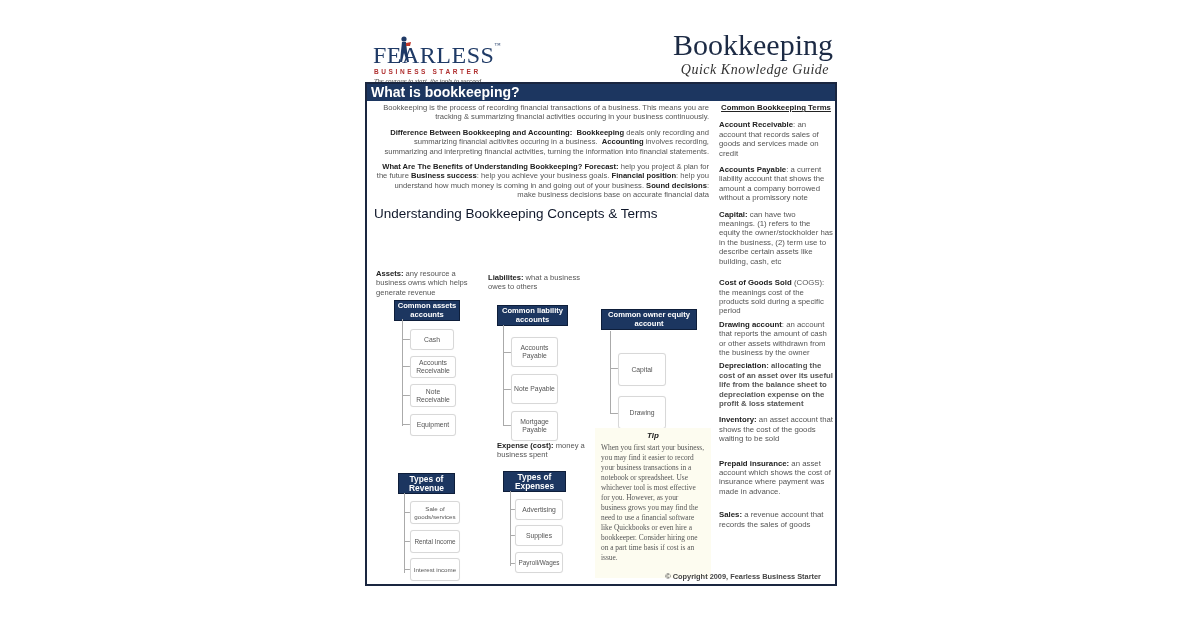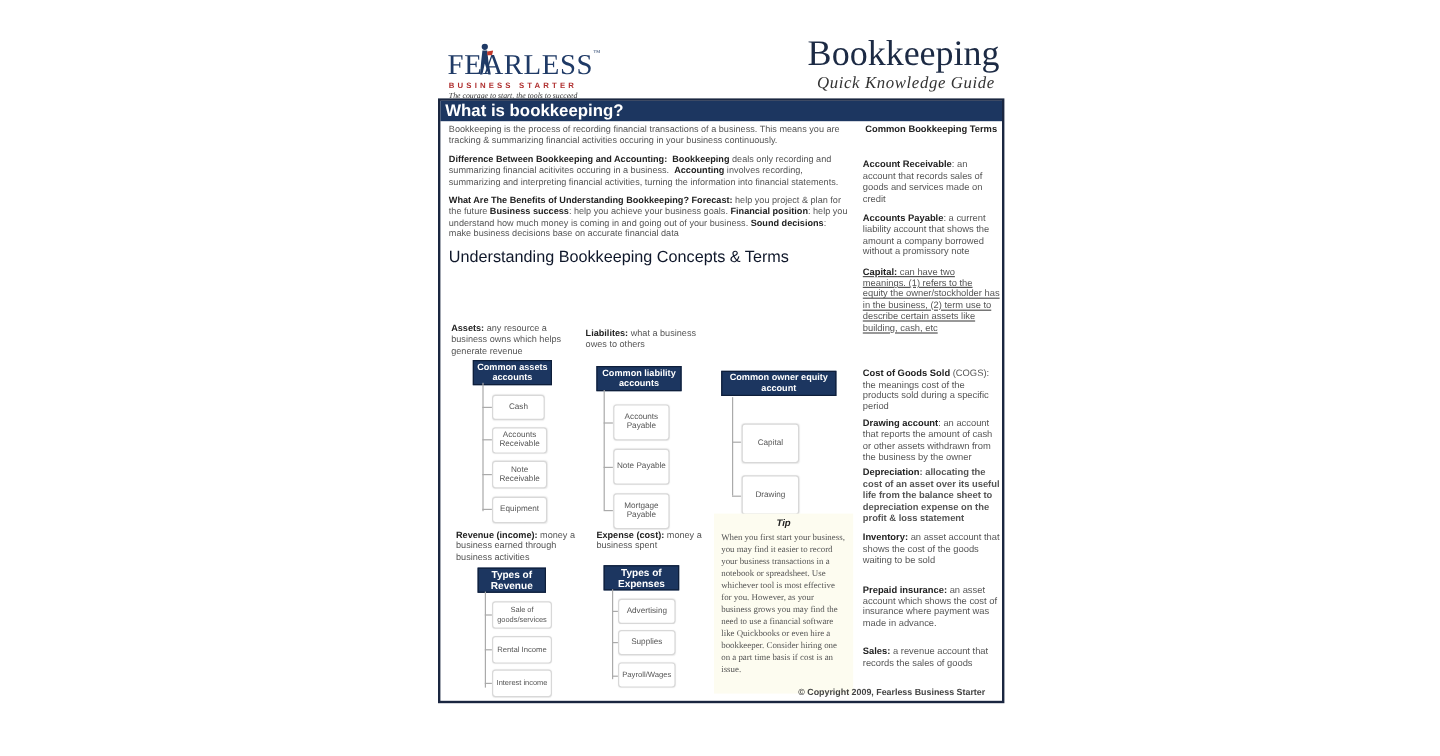--- a/index.html
+++ b/index.html
@@ -17,26 +17,26 @@
   .logo-tag { position: absolute; left: 1px; top: 41px; font-family: "Liberation Serif", serif; font-style: italic; font-size: 6.5px; color: #333; }
 
   .title { position: absolute; right: 4px; top: 0px; font-family: "Liberation Serif", serif; font-size: 30px; color: #1c2a44; }
   .subtitle { position: absolute; right: 8px; top: 34px; font-family: "Liberation Serif", serif; font-style: italic; font-size: 14px; color: #333; letter-spacing: 0.5px; }
 
   
   .frame { position: absolute; left: 0; top: 54px; width: 472px; height: 504px; border: 2px solid #1a2640; background: #fff; }
   .banner { position: absolute; left: 0; top: 0; width: 100%; height: 17px; background: #1c3660; color: #fff; font-size: 14px; font-weight: bold; padding-left: 4px; line-height: 17px; }
 
   .left { position: absolute; left: 7px; top: 19px; width: 335px; font-size: 7.6px; line-height: 9.4px; color: #555; }
-  .left p { margin-bottom: 6px; }
+  .left p { margin-bottom: 6px; text-align: right; }
   .left b { color: #222; }
   .concepts-title { font-size: 13.5px; color: #0f172a; margin: 4px 0 3px 0; line-height: 16px; }
 
   .right { position: absolute; left: 352px; top: 19px; width: 114px; font-size: 7.8px; line-height: 9.4px; color: #555; }
-  .right .rt-title { text-align: center; font-weight: bold; color: #222; margin-bottom: 20px; }
+  .right .rt-title { text-align: center; font-weight: bold; color: #222; margin-bottom: 8px; text-decoration: underline; }
   .term { margin-bottom: 7px; }
   .term b { color: #222; }
 
   
   .group { position: absolute; font-size: 7.6px; line-height: 9.4px; color: #555; }
   .group .desc b { color: #222; }
   .hdr { position: absolute; background: #1c3660; color: #fff; font-weight: bold; font-size: 7.6px; line-height: 8.5px; text-align: center; padding: 1px 2px; border: 1px solid #0e1e3a; }
   .vline { position: absolute; width: 1px; background: #aaa; }
   .hline { position: absolute; height: 1px; background: #aaa; }
   .box { position: absolute; border: 1px solid #d8d8d8; border-radius: 3px; background: #fff; font-size: 6.8px; line-height: 8px; color: #555; text-align: center; display: flex; align-items: center; justify-content: center; box-shadow: 0 0 1px #eee; }
@@ -111,21 +111,20 @@
     <div class="group" style="left:228px; top:189px; width:112px; height:150px;">
       <div class="hdr" style="left:6px; top:36px; width:96px;">Common owner equity account</div>
       <div class="vline" style="left:15px; top:58px; height:82px;"></div>
       <div class="hline" style="left:15px; top:95px; width:8px;"></div>
       <div class="hline" style="left:15px; top:140px; width:8px;"></div>
       <div class="box" style="left:23px; top:80px; width:48px; height:33px;">Capital</div>
       <div class="box" style="left:23px; top:123px; width:48px; height:33px;">Drawing</div>
     </div>
 
     <div class="group" style="left:13px; top:357px; width:110px; height:140px;">
-      <div class="desc" style="width:110px;"><b>Revenue (income):</b><span> money a business earned through business activities</span></div>
       <div class="hdr" style="left:18px; top:32px; width:57px; font-size:8.4px;">Types of Revenue</div>
       <div class="vline" style="left:24px; top:52px; height:80px;"></div>
       <div class="hline" style="left:24px; top:71px; width:8px;"></div>
       <div class="hline" style="left:24px; top:100px; width:8px;"></div>
       <div class="hline" style="left:24px; top:128px; width:8px;"></div>
       <div class="box" style="left:30px; top:60px; width:50px; height:23px; font-size:6.2px;">Sale of goods/services</div>
       <div class="box" style="left:30px; top:89px; width:50px; height:23px; font-size:6.4px;">Rental Income</div>
       <div class="box" style="left:30px; top:117px; width:50px; height:23px; font-size:6.2px;">Interest income</div>
     </div>
 
@@ -143,21 +142,21 @@
 
     <div class="tip">
       <div class="tip-title">Tip</div>
       <div class="tip-body">When you first start your business, you may find it easier to record your business transactions in a notebook or spreadsheet. Use whichever tool is most effective for you. However, as your business grows you may find the need to use a financial software like Quickbooks or even hire a bookkeeper.  Consider hiring one on a part time basis if cost is an issue.</div>
     </div>
 
     <div class="right">
       <div class="rt-title">Common Bookkeeping Terms</div>
       <div class="term"><b>Account Receivable</b><span>: an account that records sales of goods and services made on credit</span></div>
       <div class="term"><b>Accounts Payable</b><span>:  a current liability account that shows the amount a company borrowed without a promissory note</span></div>
-      <div class="term" style="margin-bottom:28px;text-decoration:underline;"><b>Capital:</b><span> can have two meanings. (1) refers to the equity the owner/stockholder has in the business, (2) term use to describe certain assets like building, cash, etc</span></div>
+      <div class="term" style="margin-bottom:12px;"><b>Capital:</b><span> can have two meanings. (1) refers to the equity the owner/stockholder has in the business, (2) term use to describe certain assets like building, cash, etc</span></div>
       <div class="term" style="margin-bottom:4px;"><b>Cost of Goods Sold</b><span> (COGS): the meanings cost of the products sold during a specific period</span></div>
       <div class="term" style="margin-bottom:4px;"><b>Drawing account</b><span>: an account that reports the amount of cash or other assets withdrawn from the business by the owner</span></div>
       <div class="term" style="margin-bottom:7px;font-weight:bold;"><b>Depreciation</b><span>: allocating the cost of an asset over its useful life from the balance sheet to depreciation expense on the profit &amp; loss statement</span></div>
       <div class="term" style="margin-bottom:15px;"><b>Inventory:</b><span> an asset account that shows the cost of the goods waiting to be sold</span></div>
       <div class="term" style="margin-bottom:14px;"><b>Prepaid insurance:</b><span> an asset account which shows the cost of insurance where payment was made in advance.</span></div>
       <div class="term"><b>Sales:</b><span> a revenue account that records the sales of goods</span></div>
     </div>
 
     <div class="copyright">© Copyright 2009, Fearless Business Starter</div>
   </div>

